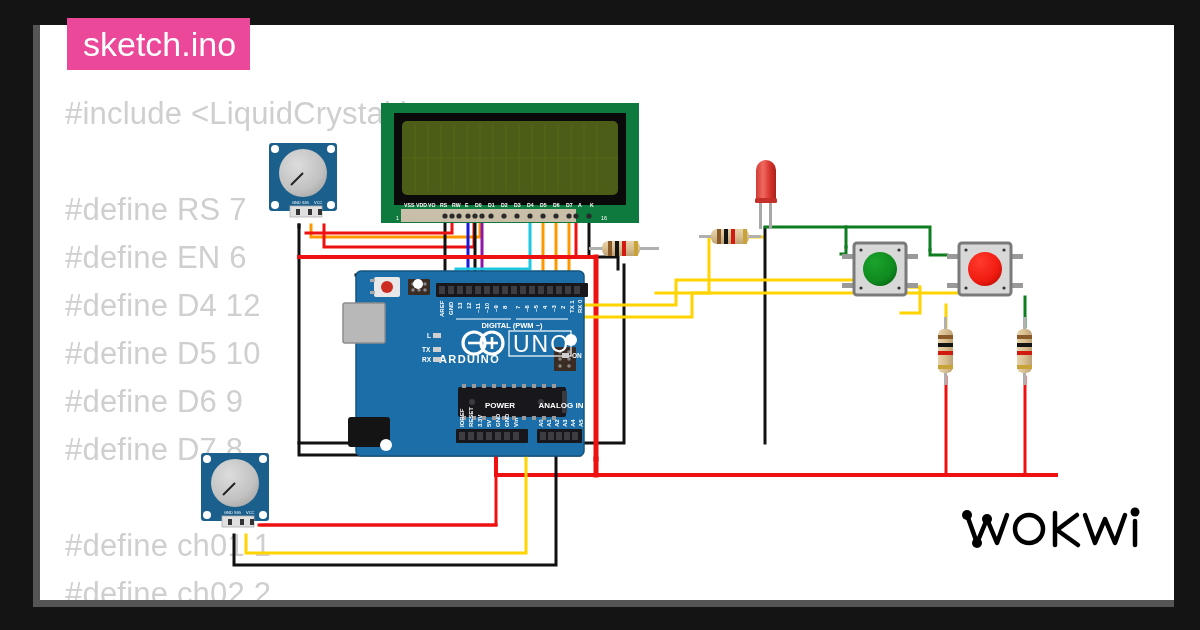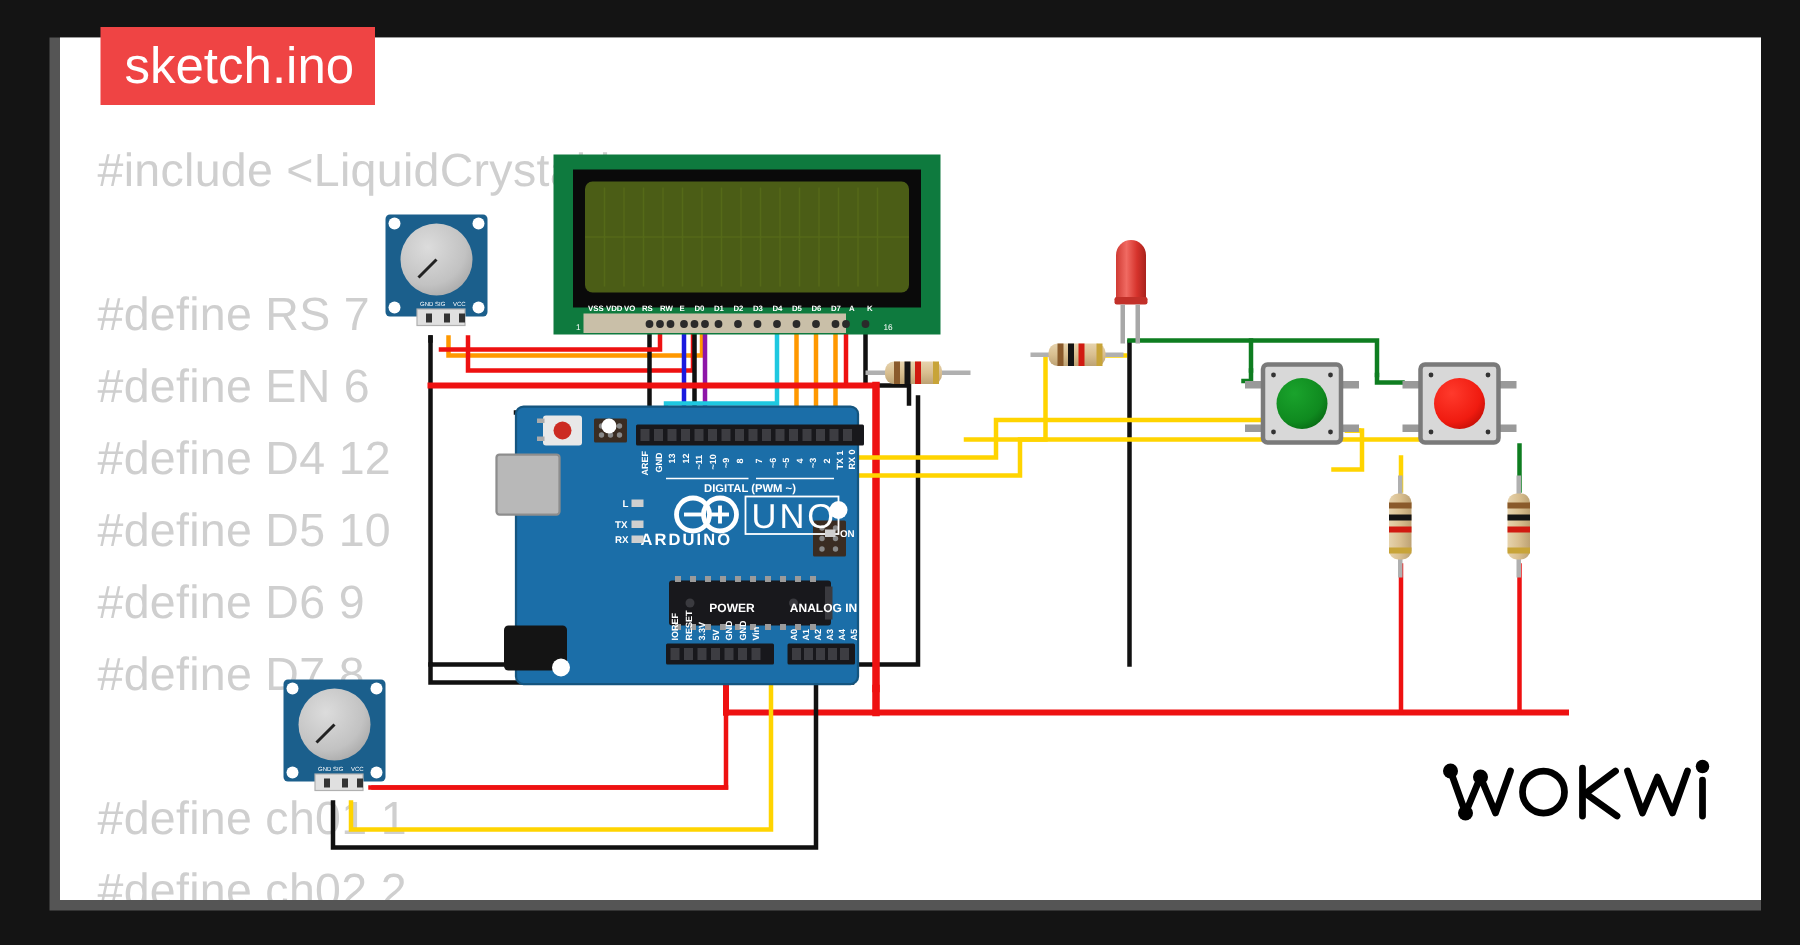--- a/index.html
+++ b/index.html
@@ -32,28 +32,28 @@
     font-family: "Liberation Sans", sans-serif;
     font-size: 31px;
     line-height: 48px;
     white-space: pre;
     letter-spacing: .2px;
   }
 
   
   #tab {
     position: absolute; left: 67px; top: 18px;
-    background: #ef4444; color: #ffffff;
+    background: #ec4899; color: #ffffff;
     font-size: 34px; line-height: 52px;
     padding: 0 14px 0 16px;
     z-index: 40;
     font-family: "Liberation Sans", sans-serif;
   }
 
-  #svgwrap { position: absolute; left: 4px; top: 0; width: 1134px; height: 575px; }
+  #svgwrap { position: absolute; left: 16px; top: 0; width: 1134px; height: 575px; }
 
   
   #logo {
     position: absolute; right: 30px; bottom: 45px;
     z-index: 35;
   }
 </style>
 </head>
 <body>
 

